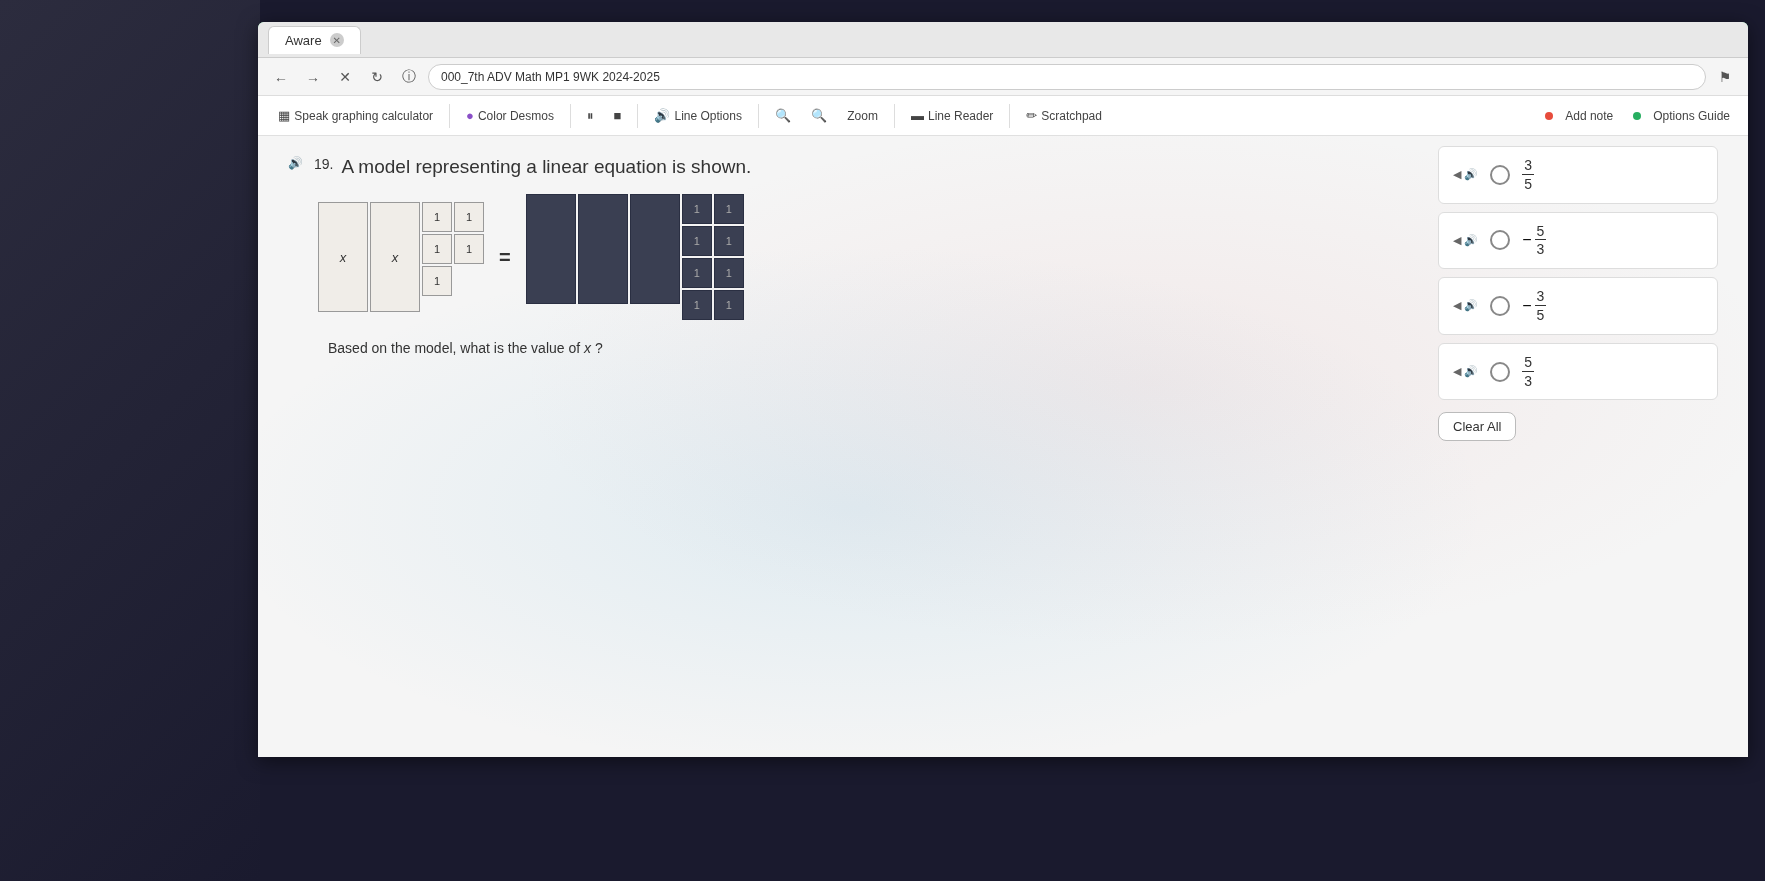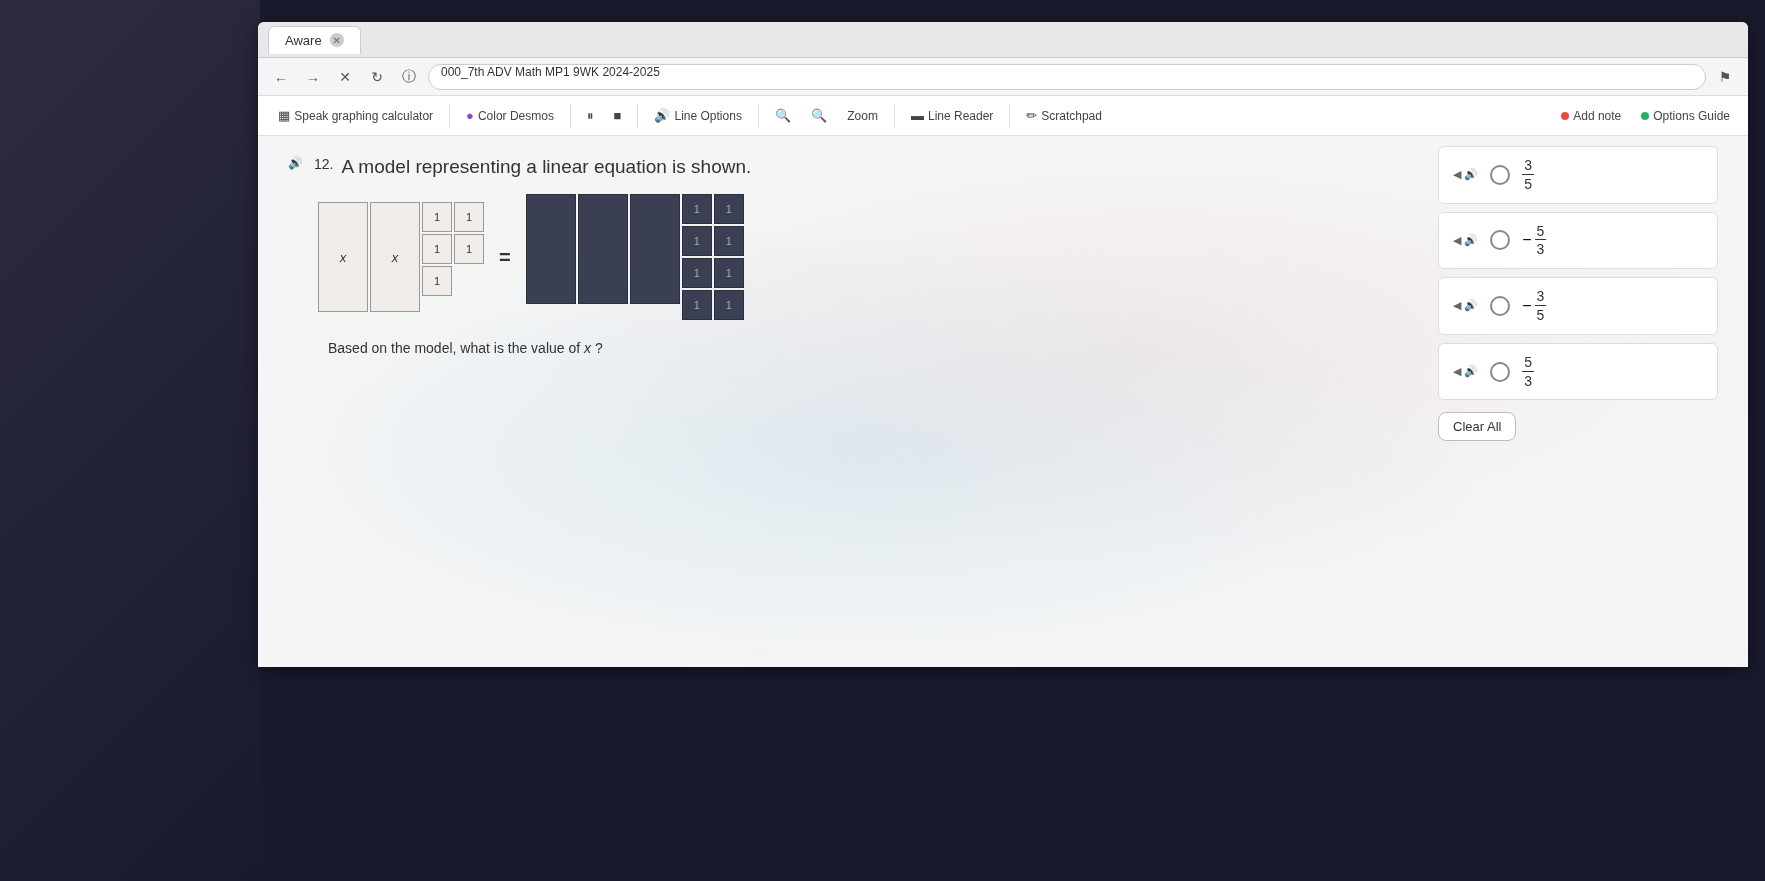--- a/index.html
+++ b/index.html
@@ -21,21 +21,21 @@
       background: linear-gradient(135deg, #2c2c3e 0%, #1a1a2e 100%);
       z-index: 0;
     }
 
     
     .browser-window {
       position: absolute;
       top: 22px;
       left: 258px;
       width: 1490px;
-      height: 645px;
+      height: 735px;
       background: #86efac;
       border-radius: 6px 6px 0 0;
       box-shadow: 0 4px 20px rgba(0,0,0,0.5);
       z-index: 10;
       overflow: hidden;
       display: flex;
       flex-direction: column;
     }
 
     
@@ -101,20 +101,21 @@
     .address-bar {
       flex: 1;
       height: 26px;
       border: 1px solid #ccc;
       border-radius: 13px;
       background: #fff;
       padding: 0 12px;
       font-size: 12px;
       color: #333;
       display: flex;
+      align-items: center;
     }
 
     
     .toolbar {
       background: #fff;
       height: 40px;
       display: flex;
       align-items: center;
       padding: 0 12px;
       gap: 4px;
@@ -349,21 +350,21 @@
       color: #333;
       cursor: pointer;
       margin-top: 4px;
       align-self: flex-start;
     }
 
     
     .toolbar-right-item {
       display: flex;
       align-items: center;
-      gap: 4px;
+      gap: 12px;
       font-size: 12px;
       color: #444;
       cursor: pointer;
       padding: 3px 6px;
       border-radius: 3px;
     }
 
     .dot-indicator {
       width: 8px;
       height: 8px;
@@ -457,21 +458,21 @@
     </div>
   </div>
 
   <div class="main-content">
     <div class="wavy-bg"></div>
 
     <div class="content-wrapper">
 
       <div class="question-header">
         <span class="speak-icon-small">🔊</span>
-        <span class="question-num">12.</span>
+        <span class="question-num">19.</span>
         <span class="question-text">A model representing a linear equation is shown.</span>
       </div>
 
       <div class="model-container">
 
         <div class="tile-group">
 
           <div class="tile-x">
             <span>x</span>
           </div>

